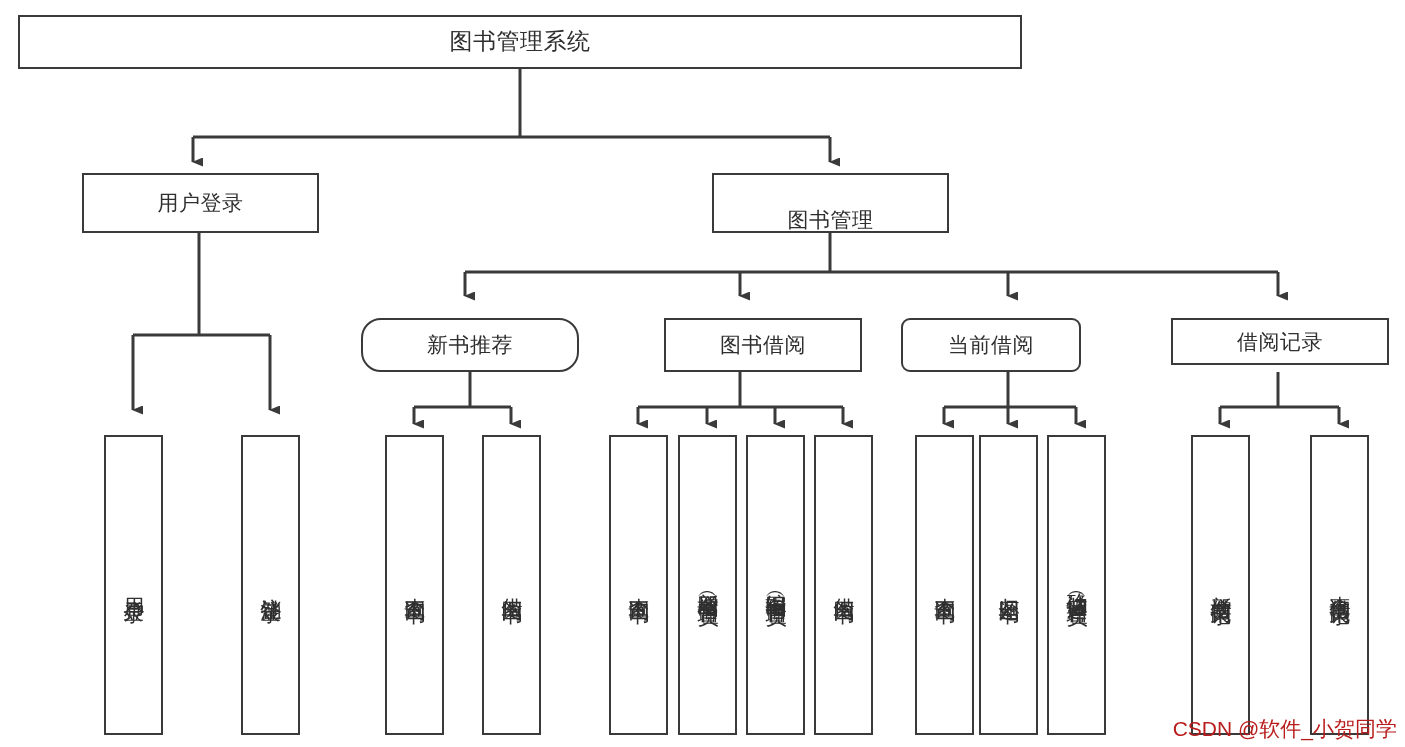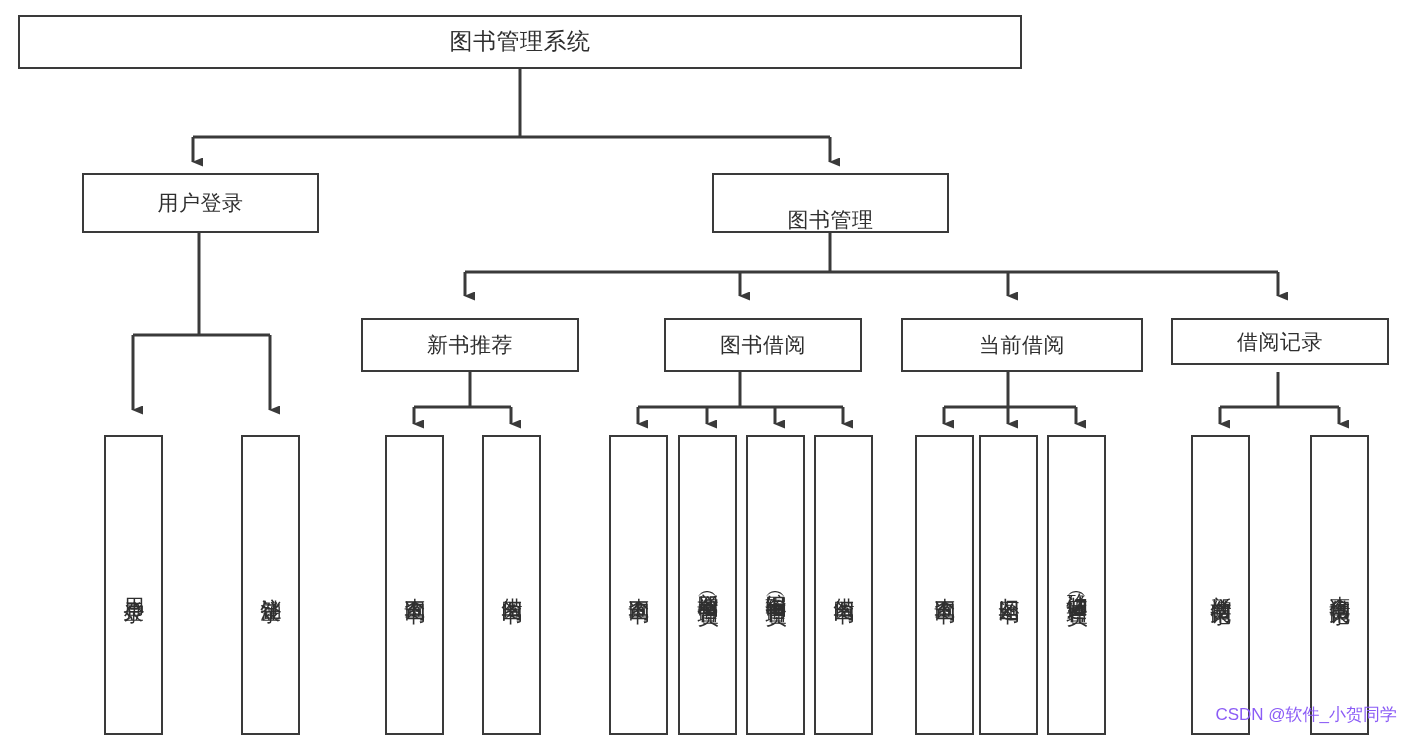--- a/index.html
+++ b/index.html
@@ -58,23 +58,23 @@
     line-height: 1.28;
     letter-spacing: 2px;
     max-height: 100%;
   }
   #root-node .node-label {
     font-size: 23px;
   }
   #watermark {
     position: absolute;
     right: 8px;
-    bottom: 21px;
-    font-size: 17px;
-    color: #8b5cf6;
+    bottom: 4px;
+    font-size: 21px;
+    color: #b91c1c;
     white-space: nowrap;
     font-family: "Liberation Sans", "DejaVu Sans", sans-serif;
   }
 </style>
 </head>
 <body>
 
 <div id="diagram-root">
 
   <svg id="edges-layer" width="1405" height="747" viewBox="0 0 1405 747" xmlns="http://www.w3.org/2000/svg">
@@ -134,29 +134,29 @@
   </div>
 
   <div class="node horizontal" style="left:82px; top:173px; width:237px; height:60px;">
     <span class="node-label">用户登录</span>
   </div>
 
   <div class="node horizontal" style="left:712px; top:173px; width:237px; height:60px;align-items:flex-end;">
     <span class="node-label">图书管理</span>
   </div>
 
-  <div class="node horizontal" style="left:361px; top:318px; width:218px; height:54px;">
+  <div class="node horizontal" style="left:361px; top:318px; width:218px; height:54px;border-radius:20px;">
     <span class="node-label">新书推荐</span>
   </div>
 
   <div class="node horizontal" style="left:664px; top:318px; width:198px; height:54px;">
     <span class="node-label">图书借阅</span>
   </div>
 
-  <div class="node horizontal" style="left:901px; top:318px; width:242px; height:54px;">
+  <div class="node horizontal" style="left:901px; top:318px; width:180px; height:54px;border-radius:9px;">
     <span class="node-label">当前借阅</span>
   </div>
 
   <div class="node horizontal" style="left:1171px; top:318px; width:218px; height:47px;">
     <span class="node-label">借阅记录</span>
   </div>
 
   <div class="node vertical" style="left:104px; top:435px; width:59px; height:300px;">
     <span class="node-label">用户登录</span>
   </div>

